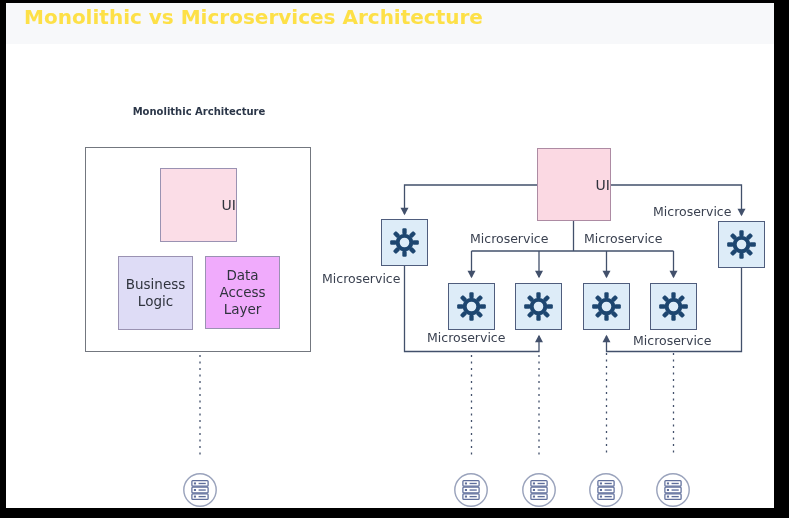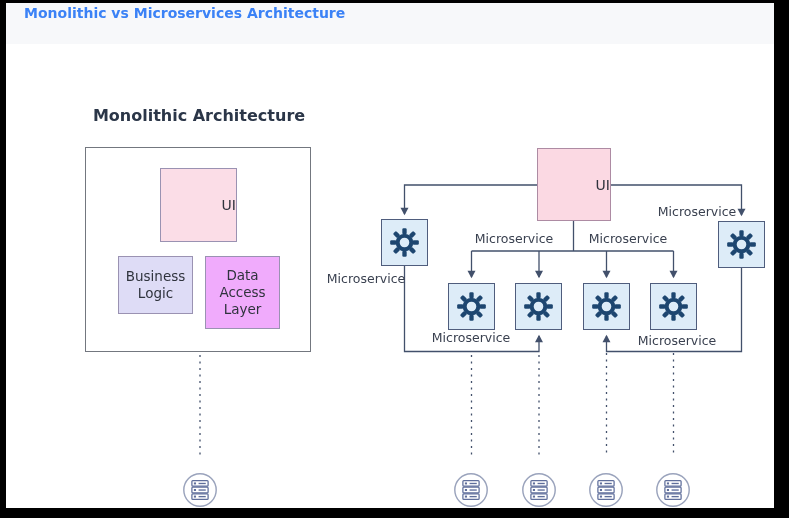--- a/index.html
+++ b/index.html
@@ -1,42 +1,42 @@
 <!DOCTYPE html>
 <html><head>
 <meta charset="utf-8">
 <style>
   html,body{margin:0;padding:0;background:#222;}
   #stage{position:relative;width:789px;height:518px;background:#000;overflow:hidden;
          font-family:"DejaVu Sans","Liberation Sans",sans-serif;}
   #paper{position:absolute;left:6px;top:3px;width:768px;height:505px;background:#ffffff;}
   #header-strip{position:absolute;left:6px;top:3px;width:768px;height:41px;background:#f7f8fa;}
-  #page-title{position:absolute;left:24px;top:5px;font-size:14px;font-weight:bold;color:#3b82f6;}
-  .diagram-heading{position:absolute;font-size:16px;font-weight:bold;color:#2b3648;text-align:center;}
+  #page-title{position:absolute;left:24px;top:5px;font-size:20px;font-weight:bold;color:#fde047;}
+  .diagram-heading{position:absolute;font-size:10px;font-weight:bold;color:#2b3648;text-align:center;}
   #mono-heading{left:85px;top:106px;width:228px;}
   #micro-heading{left:452px;top:106px;width:228px;}
 
   .node{position:absolute;display:flex;align-items:center;justify-content:flex-end;
         box-sizing:border-box;text-align:center;color:#2f333d;z-index:4;}
   #mono-outer{left:85px;top:147px;width:226px;height:205px;border:1px solid #73777f;background:#ffffff;z-index:2;}
   #mono-ui{left:160px;top:168px;width:77px;height:74px;background:#fbdde7;border:1px solid #9a92b2;font-size:14px;}
-  #mono-biz{left:118px;top:256px;width:75px;height:58px;background:#dedcf6;border:1px solid #9a92b2;font-size:13.5px;line-height:1.25;}
+  #mono-biz{left:118px;top:256px;width:75px;height:74px;background:#dedcf6;border:1px solid #9a92b2;font-size:13.5px;line-height:1.25;}
   #mono-data{left:205px;top:256px;width:75px;height:73px;background:#f0abfc;border:1px solid #9a92b2;font-size:13.5px;line-height:1.25;}
   #micro-ui{left:537px;top:148px;width:74px;height:73px;background:#fbd9e3;border:1px solid #ad8ba3;font-size:14px;}
 
   .gear-box{position:absolute;width:47px;height:47px;background:#ddecf8;border:1px solid #4f5d7d;
             display:flex;align-items:center;justify-content:center;box-sizing:border-box;z-index:4;}
   #gear-left{left:381px;top:219px;}
   #gear-right{left:718px;top:221px;}
   #gear-m1{left:448px;top:283px;}
   #gear-m2{left:515px;top:283px;}
   #gear-m3{left:583px;top:283px;}
   #gear-m4{left:650px;top:283px;}
 
-  .svc-label{position:absolute;font-size:12.5px;color:#3a4150;text-align:center;z-index:4;}
+  .svc-label{position:absolute;font-size:12.5px;color:#3a4150;text-align:left;z-index:4;}
   #lbl-left{left:322px;top:271px;width:88px;}
   #lbl-right-top{left:653px;top:204px;width:88px;}
   #lbl-mid-left{left:470px;top:231px;width:88px;}
   #lbl-mid-right{left:584px;top:231px;width:88px;}
   #lbl-bot-left{left:427px;top:330px;width:88px;}
   #lbl-bot-right{left:633px;top:333px;width:88px;}
 
   .db-icon{position:absolute;width:36px;height:36px;z-index:4;}
   #connectors{position:absolute;left:0;top:0;z-index:3;pointer-events:none;}
 </style>

